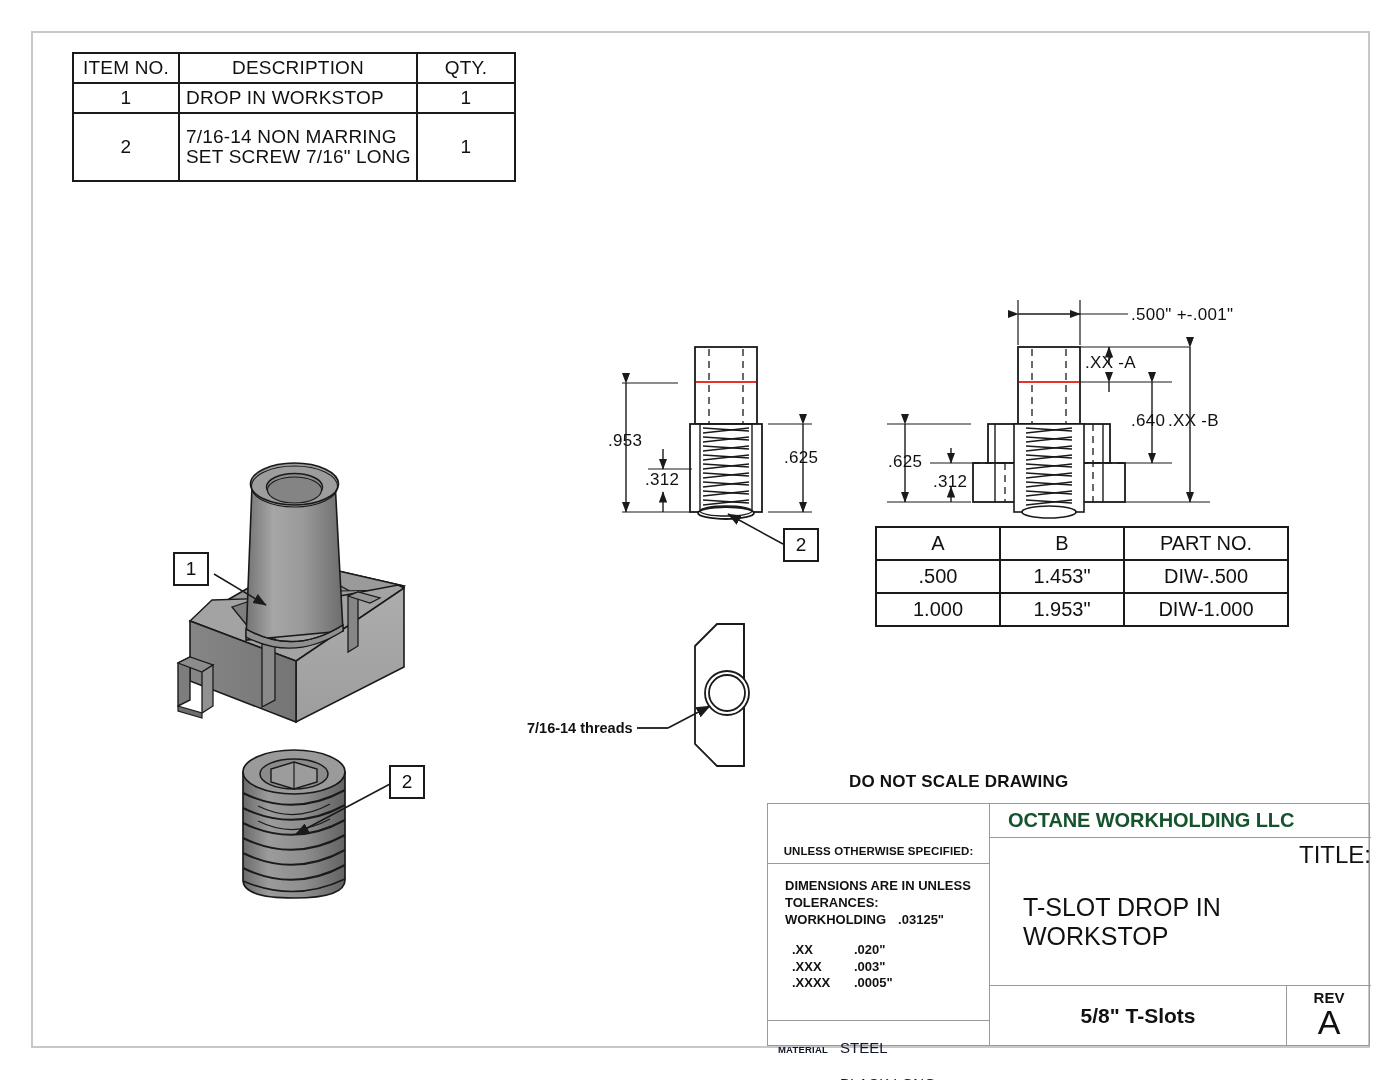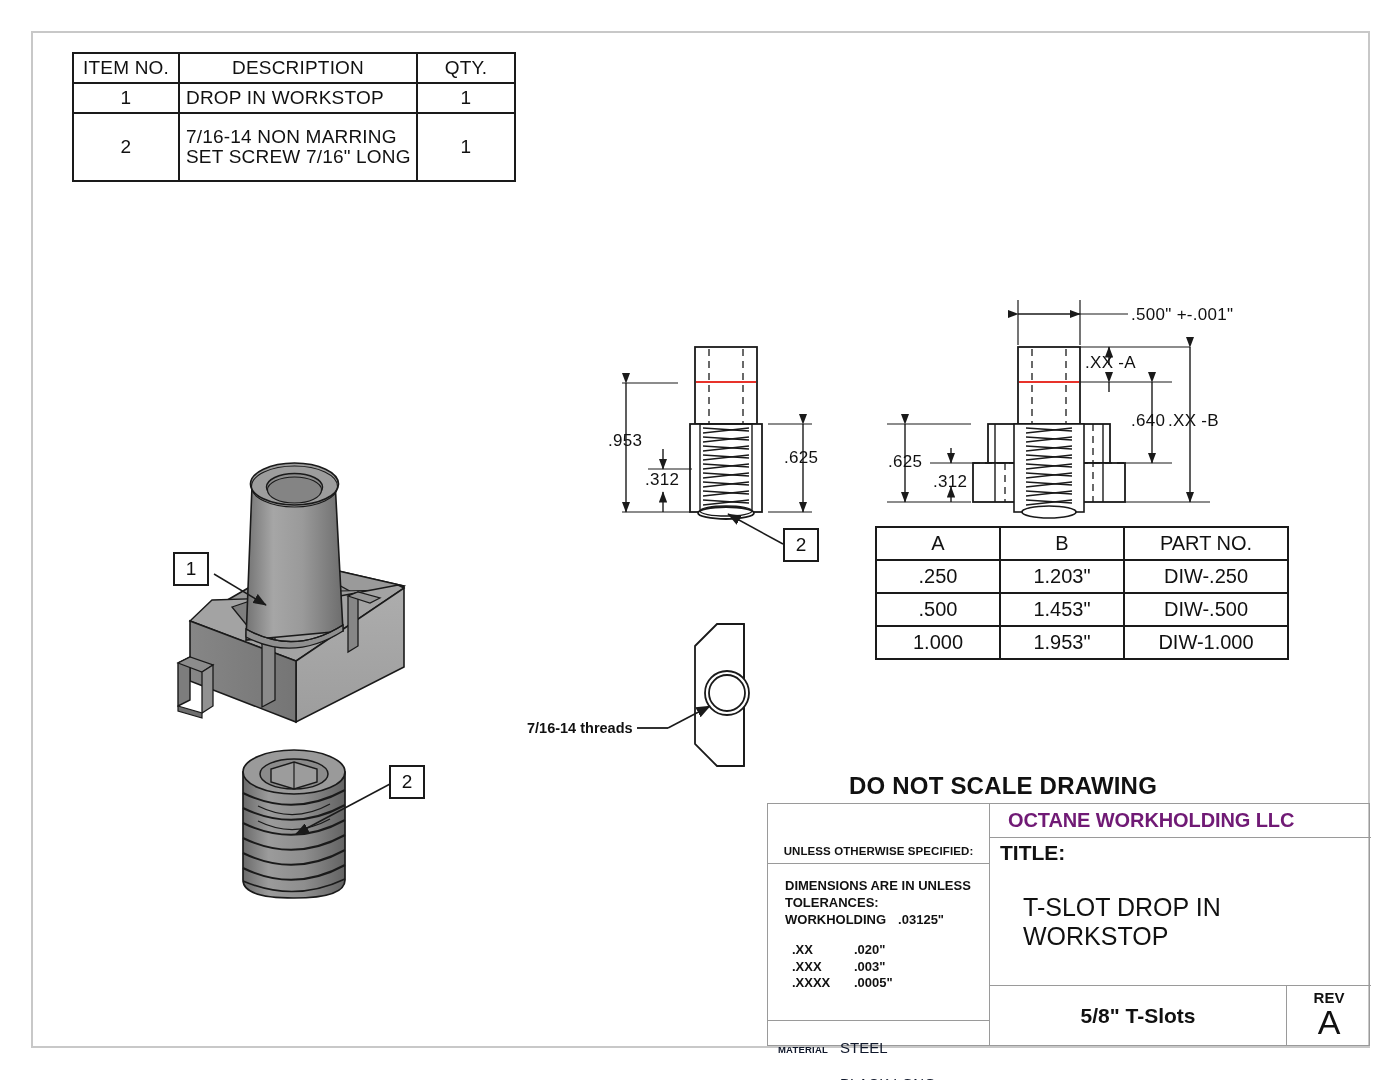--- a/index.html
+++ b/index.html
@@ -79,21 +79,21 @@
   }
   .partno .w-a { width: 110px; }
   .partno .w-b { width: 110px; }
   .partno .w-p { width: 150px; }
 
   
   .dnsd {
     position: absolute;
     left: 849px;
     top: 772px;
-    font-size: 24px;
+    font-size: 17px;
     font-weight: bold;
     color: #111;
     letter-spacing: 0.2px;
   }
   .tblock {
     position: absolute;
     left: 767px;
     top: 803px;
     width: 603px;
     height: 243px;
@@ -133,30 +133,30 @@
     left: 222px; top: 0;
     width: 381px; height: 100%;
     box-sizing: border-box;
   }
   .tb-company {
     height: 34px;
     border-bottom: 1.5px solid #9a9a9a;
     box-sizing: border-box;
     display: flex; align-items: center;
     padding-left: 18px;
-    font-size: 20px; font-weight: bold; color: #701a75; letter-spacing: -0.1px;
+    font-size: 20px; font-weight: bold; color: #14532d; letter-spacing: -0.1px;
   }
   .tb-title {
     height: 148px;
     border-bottom: 1.5px solid #9a9a9a;
     box-sizing: border-box;
     padding: 3px 0 0 10px;
     position: relative;
   }
-  .tb-title .lbl { font-size: 21px; font-weight: bold; color: #111; }
+  .tb-title .lbl { font-size: 24px; font-weight: normal; color: #111; text-align: right; }
   .tb-title .val { position: absolute; left: 33px; top: 55px; font-size: 25px; font-weight: 400; color: #111; }
   .tb-bottom { height: 59px; display: flex; }
   .tb-slots {
     flex: 1;
     border-right: 1.5px solid #9a9a9a;
     box-sizing: border-box;
     display: flex; align-items: center; justify-content: center;
     font-size: 21px; font-weight: bold; color: #111;
   }
   .tb-rev {
@@ -415,25 +415,20 @@
   <div class="balloon" style="left:783px; top:528px;">2</div>
 
   <table class="partno">
     <tbody>
         <tr>
       <td class="w-a">A</td>
       <td class="w-b">B</td>
       <td class="w-p">PART NO.</td>
     </tr>
     <tr>
-      <td>.250</td>
-      <td>1.203"</td>
-      <td>DIW-.250</td>
-    </tr>
-    <tr>
       <td>.500</td>
       <td>1.453"</td>
       <td>DIW-.500</td>
     </tr>
     <tr>
       <td>1.000</td>
       <td>1.953"</td>
       <td>DIW-1.000</td>
     </tr>
   </tbody>

